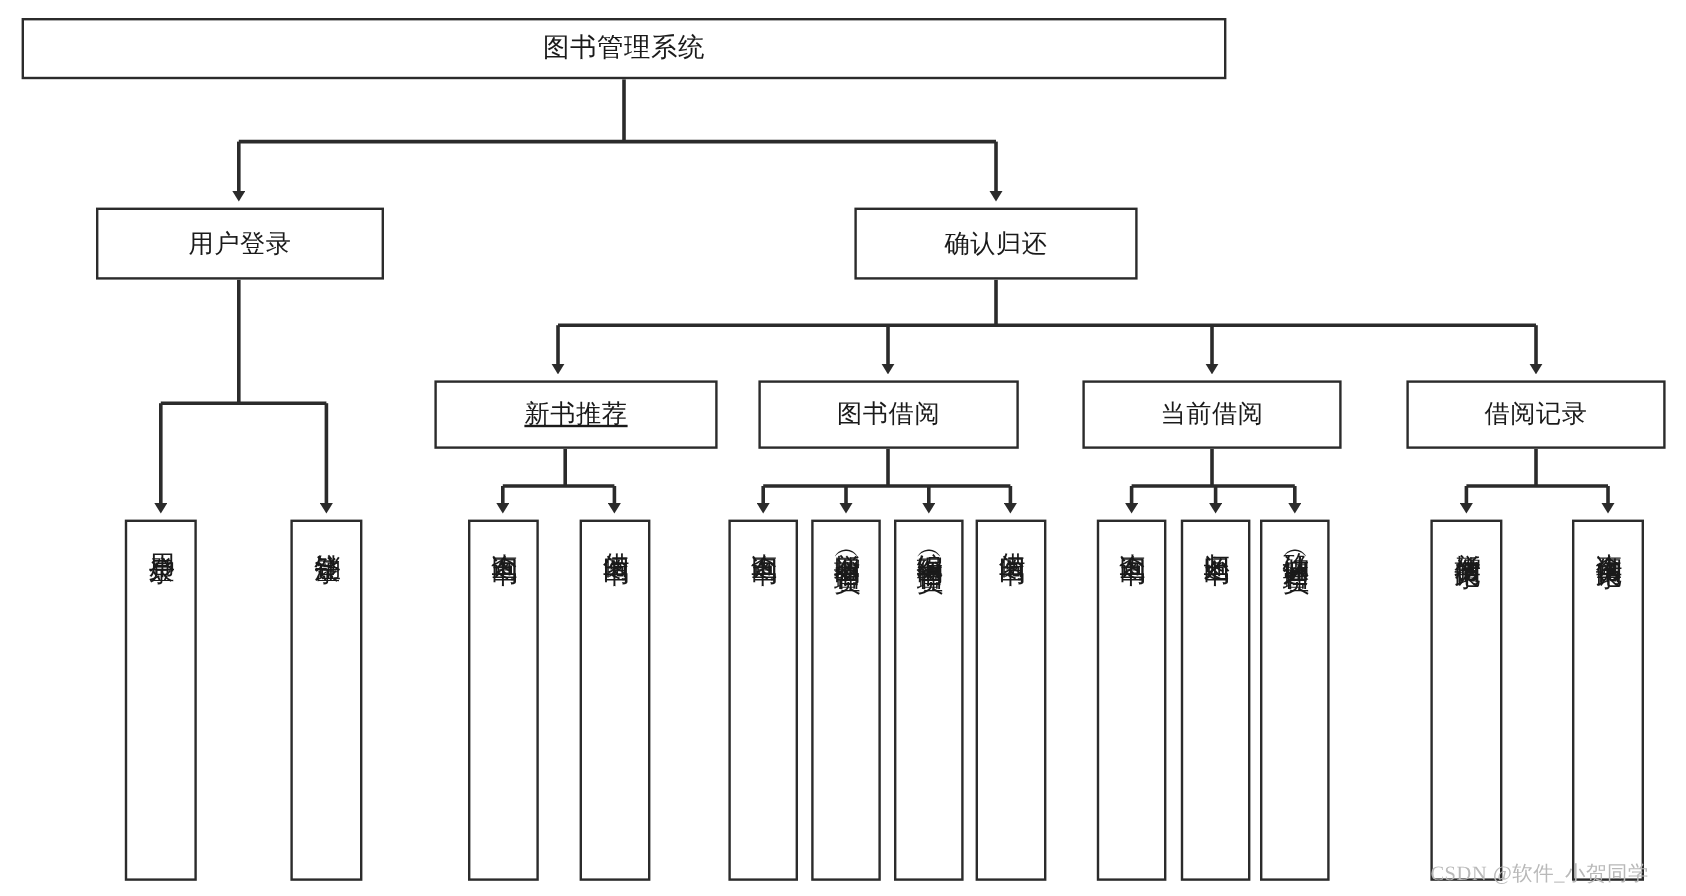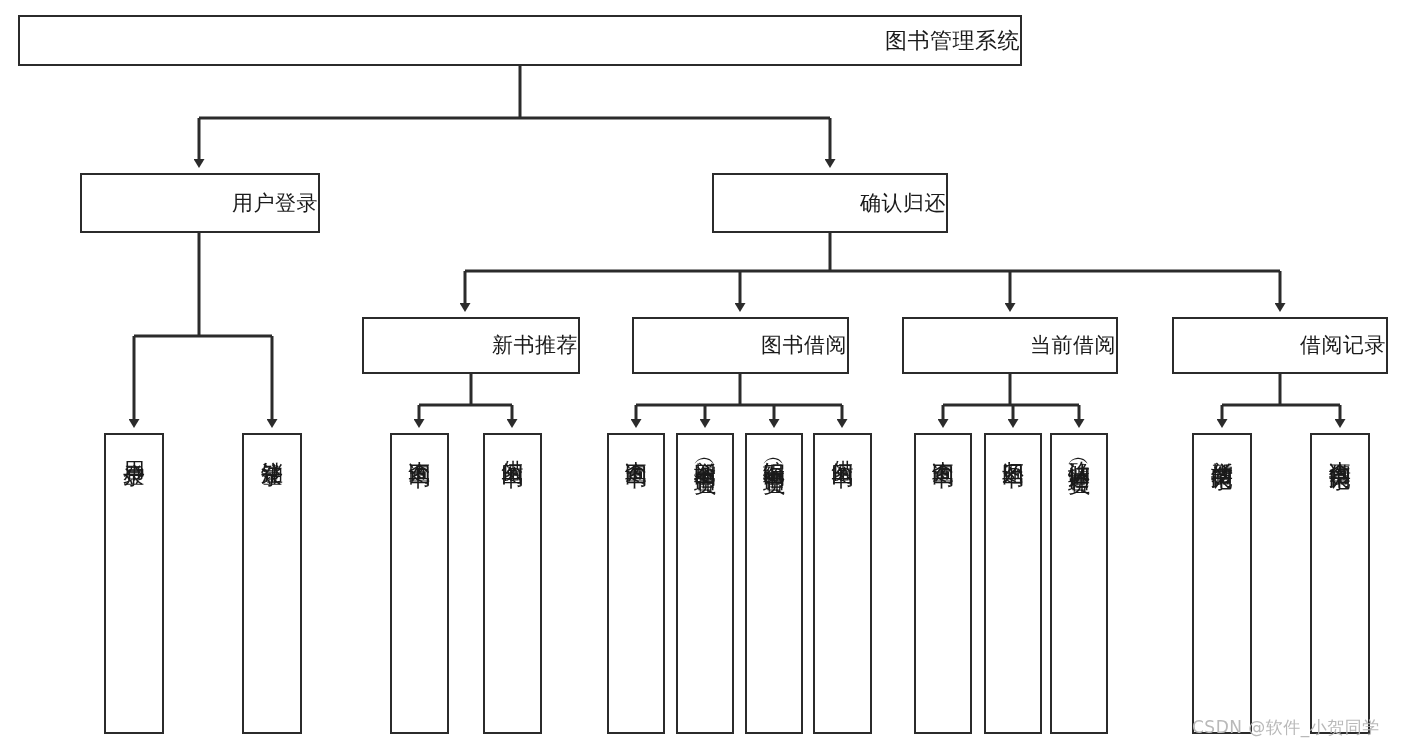--- a/index.html
+++ b/index.html
@@ -25,21 +25,21 @@
     height: 747px;
     pointer-events: none;
   }
   .node {
     position: absolute;
     box-sizing: border-box;
     border: 2px solid #2b2b2b;
     background: #ffffff;
     display: flex;
     align-items: center;
-    justify-content: flex-end;
+    justify-content: center;
     color: #1a1a1a;
   }
   .node-label {
     display: block;
     text-align: center;
     line-height: 1.18;
     letter-spacing: 0.5px;
     white-space: nowrap;
   }
   
@@ -62,20 +62,21 @@
     line-height: 1.0;
     letter-spacing: 2px;
     white-space: nowrap;
   }
   .watermark {
     position: absolute;
     font-size: 17px;
     color: #b9b9b9;
     white-space: nowrap;
     letter-spacing: 0.5px;
+    font-family: Liberation Serif, serif;
   }
 </style>
 </head>
 <body>
 
 <div id="canvas">
 
   <svg class="connectors" viewBox="0 0 1405 747">
     <defs>
       <marker id="arrow" markerWidth="9" markerHeight="11" refX="1" refY="5.5" orient="auto" markerUnits="userSpaceOnUse">
@@ -130,21 +131,21 @@
     <span class="node-label">图书管理系统</span>
   </div>
 
   <div class="node h" style="left:80px; top:173px; width:240px; height:60px;">
     <span class="node-label">用户登录</span>
   </div>
   <div class="node h" style="left:712px; top:173px; width:236px; height:60px;">
     <span class="node-label">确认归还</span>
   </div>
 
-  <div class="node h" style="left:362px; top:317px; width:218px; height:57px;">
+  <div class="node h" style="left:362px; top:317px; width:236px; height:57px;text-decoration:underline;">
     <span class="node-label">新书推荐</span>
   </div>
   <div class="node h" style="left:902px; top:317px; width:216px; height:57px;">
     <span class="node-label">当前借阅</span>
   </div>
   <div class="node h" style="left:632px; top:317px; width:217px; height:57px;">
     <span class="node-label">图书借阅</span>
   </div>
   <div class="node h" style="left:1172px; top:317px; width:216px; height:57px;">
     <span class="node-label">借阅记录</span>

